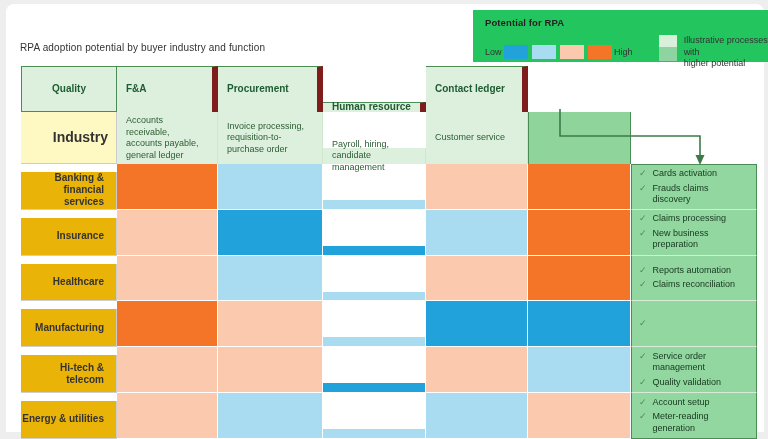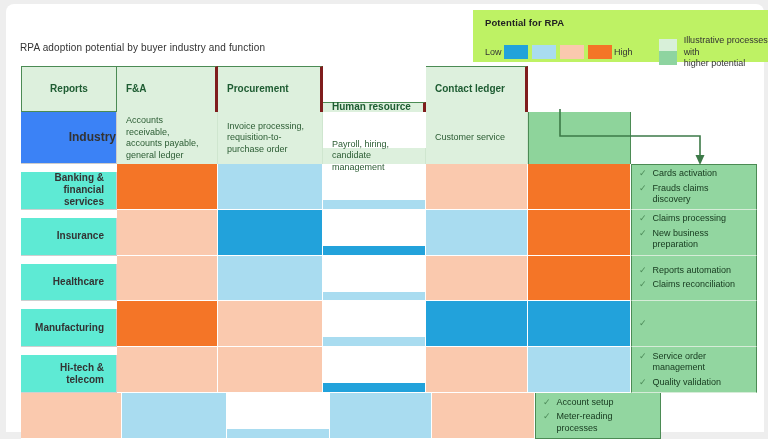--- a/index.html
+++ b/index.html
@@ -15,35 +15,35 @@
     width: 758px; height: 428px;
     background: #ffffff;
     border-radius: 8px 8px 0 0;
   }
 
   
   #legend {
     position: absolute;
     left: 467px; top: 6px;
     width: 295px; height: 52px;
-    background: #bef264;
+    background: #22c55e;
     padding: 7px 0 0 12px;
   }
   #legend-title {
     font-size: 9.5px; font-weight: bold; color: #222;
     letter-spacing: .1px;
   }
   #legend-row {
     display: flex; align-items: center;
     margin-top: 7px;
   }
   .leg-label { font-size: 9px; color: #333; }
   .swatch { width: 29px; height: 14px; margin: 0 2px; }
   #leg-illus {
-    display: flex; align-items: center; margin-left: 26px;
+    display: flex; align-items: flex-start; margin-left: 26px;
   }
   #leg-illus-sw {
     width: 22px; height: 26px;
     background: linear-gradient(to bottom,#d8f0d9 0%,#d8f0d9 45%,#8ed4a0 45%,#8ed4a0 100%);
     margin-right: 7px;
   }
   #leg-illus-txt { font-size: 9px; color: #333; line-height: 11.5px; }
 
   
   #title {
@@ -66,21 +66,21 @@
   .c2 { width: 105px; flex: 0 0 105px; }
   .c3 { width: 103px; flex: 0 0 103px; margin-top: 36px; }
   .c4 { width: 102px; flex: 0 0 102px; }
   .c5 { width: 103px; flex: 0 0 103px; }
   .c6 { width: 126px; flex: 0 0 126px; }
 
   
   #hdr1 { height: 46px; }
   .hcell {
     background: #ddf0dd;
-    border-right: 3px solid #7f1d1d;
+    border-right: 6px solid #7f1d1d;
     display: flex; align-items: center;
     font-size: 10px; font-weight: bold; color: #1e5c32;
     padding: 0 9px;
     line-height: 12.5px;
   }
   #hdr1 .c0 {
     justify-content: center;
     border: 1px solid #4b8b54;
     border-right: 1px solid #4b8b54;
   }
@@ -100,37 +100,37 @@
   #hdr2 { height: 52px; }
   .h2cell {
     background: #ddf0dd;
     border-right: 1px solid #cfe6cf;
     display: flex; align-items: center;
     font-size: 9px; color: #2b5c33;
     padding: 0 9px;
     line-height: 11.5px;
   }
   #hdr2 .c0 {
-    background: #3b82f6; color: #333;
-    font-weight: bold; font-size: 12px;
-    justify-content: flex-end; padding-right: 0;
+    background: #fef9c3; color: #333;
+    font-weight: bold; font-size: 14px;
+    justify-content: flex-end; padding-right: 8px;
     border-right: 1px solid #cccccc;
     border-bottom: 1px solid #cccccc;
   }
   #hdr2 .c5 {
     background: #8ed49b;
     border-left: 1px solid #4b8b54;
     border-right: 1px solid #4b8b54;
   }
   #hdr2 .c6 { background: #ffffff; border-right: none; }
 
   
   .drow { height: 45.8px; }
   .rlabel {
-    background: #5eead4; color: #333;
+    background: #eab308; color: #333;
     font-weight: bold; font-size: 10px;
     display: flex; align-items: center; justify-content: flex-end;
     padding-right: 12px; text-align: right;
     line-height: 12px;
     border-right: 1px solid #cccccc;
     border-bottom: 1px solid #cfcfcf;
     margin-top: 8px;
   }
   .dcell {
     border-right: 1px solid #ffffff;
@@ -182,21 +182,21 @@
           <span>higher potential</span>
         </span>
       </span>
     </div>
   </div>
 
   <div id="title">RPA adoption potential by buyer industry and function</div>
 
   <div id="matrix">
     <div class="row" id="hdr1">
-        <div class="hcell c0">Reports</div>
+        <div class="hcell c0">Quality</div>
         <div class="hcell c1">F&amp;A</div>
         <div class="hcell c2">Procurement</div>
         <div class="hcell c3">Human resource</div>
         <div class="hcell c4">Contact ledger</div>
         <div class="hcell c6"></div>
       </div>
     <div class="row" id="hdr2">
         <div class="h2cell c0">Industry</div>
         <div class="h2cell c1">Accounts receivable, accounts payable, general ledger</div>
         <div class="h2cell c2">Invoice processing, requisition-to-purchase order</div>
@@ -285,33 +285,34 @@
               <span class="check">✓</span>
               <span>Service order management</span>
             </div>
             <div class="pitem">
               <span class="check">✓</span>
               <span>Quality validation</span>
             </div>
           </div>
         </div>
         <div class="row drow">
+          <div class="rlabel c0">Energy &amp; utilities</div>
           <div class="dcell c1" style="background: rgb(250, 201, 174);"></div>
           <div class="dcell c2" style="background: rgb(169, 220, 240);"></div>
           <div class="dcell c3" style="background: rgb(169, 220, 240);"></div>
           <div class="dcell c4" style="background: rgb(169, 220, 240);"></div>
           <div class="dcell c5" style="background: rgb(250, 201, 174);"></div>
           <div class="proc c6">
             <div class="pitem">
               <span class="check">✓</span>
               <span>Account setup</span>
             </div>
             <div class="pitem">
               <span class="check">✓</span>
-              <span>Meter-reading processes</span>
+              <span>Meter-reading generation</span>
             </div>
           </div>
         </div>
       </div>
 
     <svg id="arrow" width="736" height="371">
       <path d="M 539,43 L 539,70 L 679,70 L 679,90" fill="none" stroke="#3d7a48" stroke-width="1.6"></path>
       <path d="M 679,99 L 674.5,89 L 683.5,89 Z" fill="#3d7a48"></path>
     </svg>
   </div>

